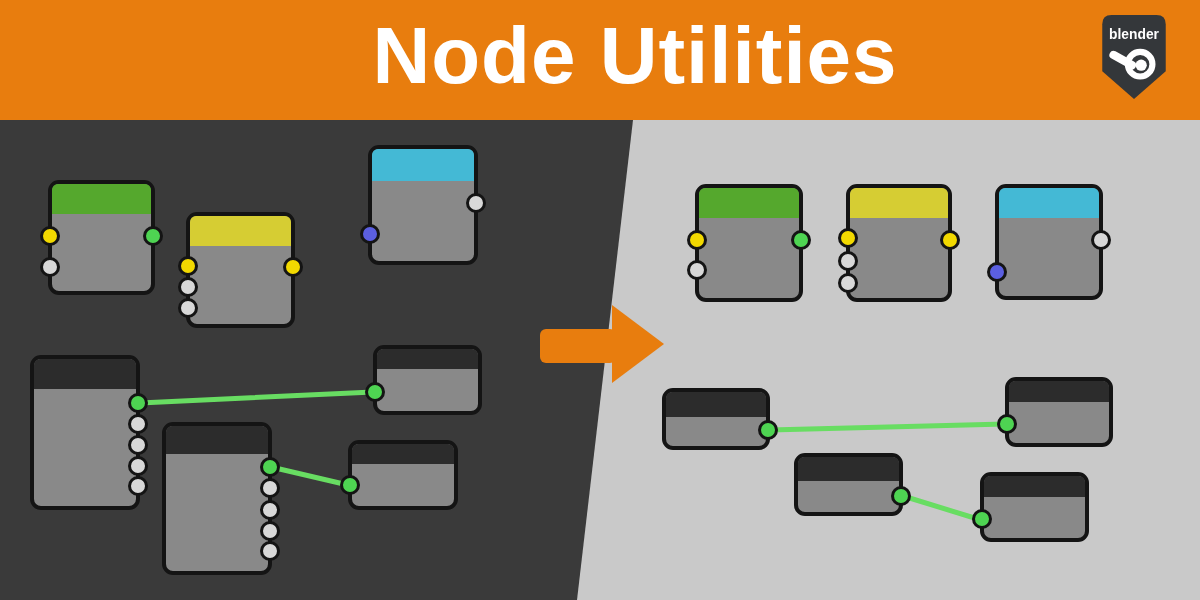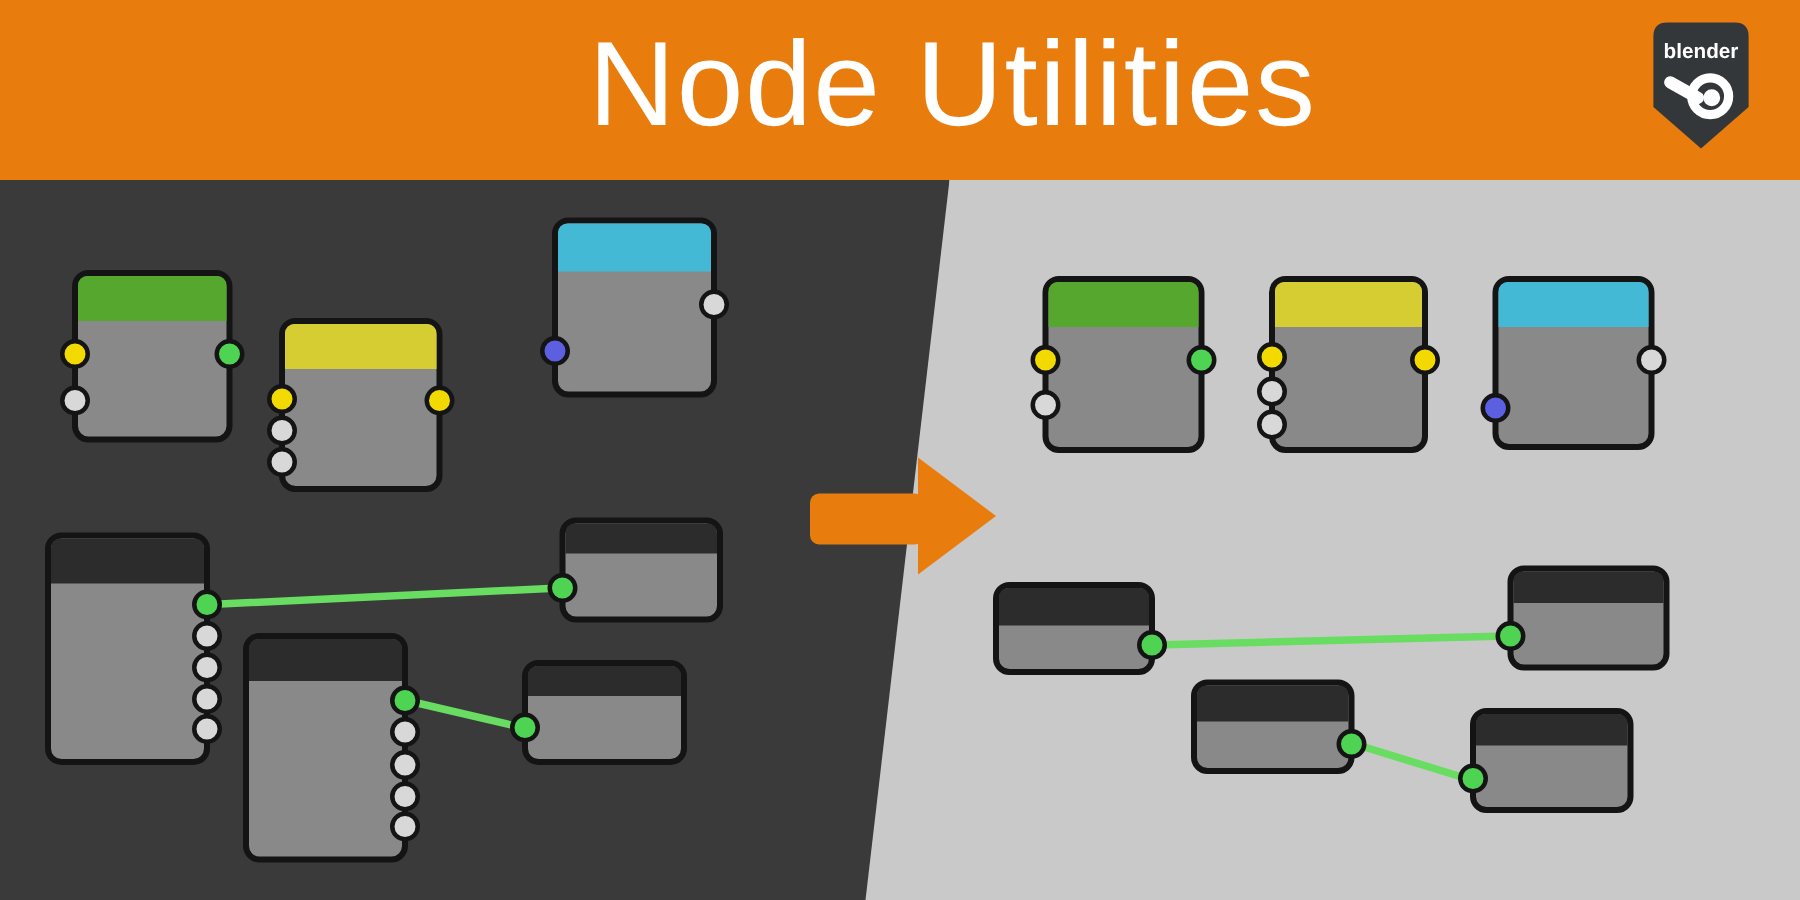--- a/index.html
+++ b/index.html
@@ -4,21 +4,21 @@
 <style>
   * { margin:0; padding:0; box-sizing:border-box; }
   html,body { width:1200px; height:600px; overflow:hidden; }
   body { font-family:"Liberation Sans", sans-serif; }
   #frame { position:relative; width:1200px; height:600px; background:#c9c9c9; }
 
   
   #banner { position:absolute; left:0; top:0; width:1200px; height:120px; }
   #banner h1 {
     position:absolute; left:635px; top:50%; transform:translate(-50%,-54%);
-    font-size:80px; font-weight:normal; color:#ffffff; letter-spacing:1px; white-space:nowrap;
+    font-size:80px; font-weight:bold; color:#ffffff; letter-spacing:1px; white-space:nowrap;
   }
   #badge { position:absolute; right:33px; top:14px; width:66px; height:86px; }
 
   
   #stage { position:absolute; left:0; top:120px; width:1200px; height:480px; }
   #panel-light { position:absolute; inset:0; }
   #panel-dark  { position:absolute; inset:0; }
   #wires { position:absolute; inset:0; width:1200px; height:480px; }
 
   

